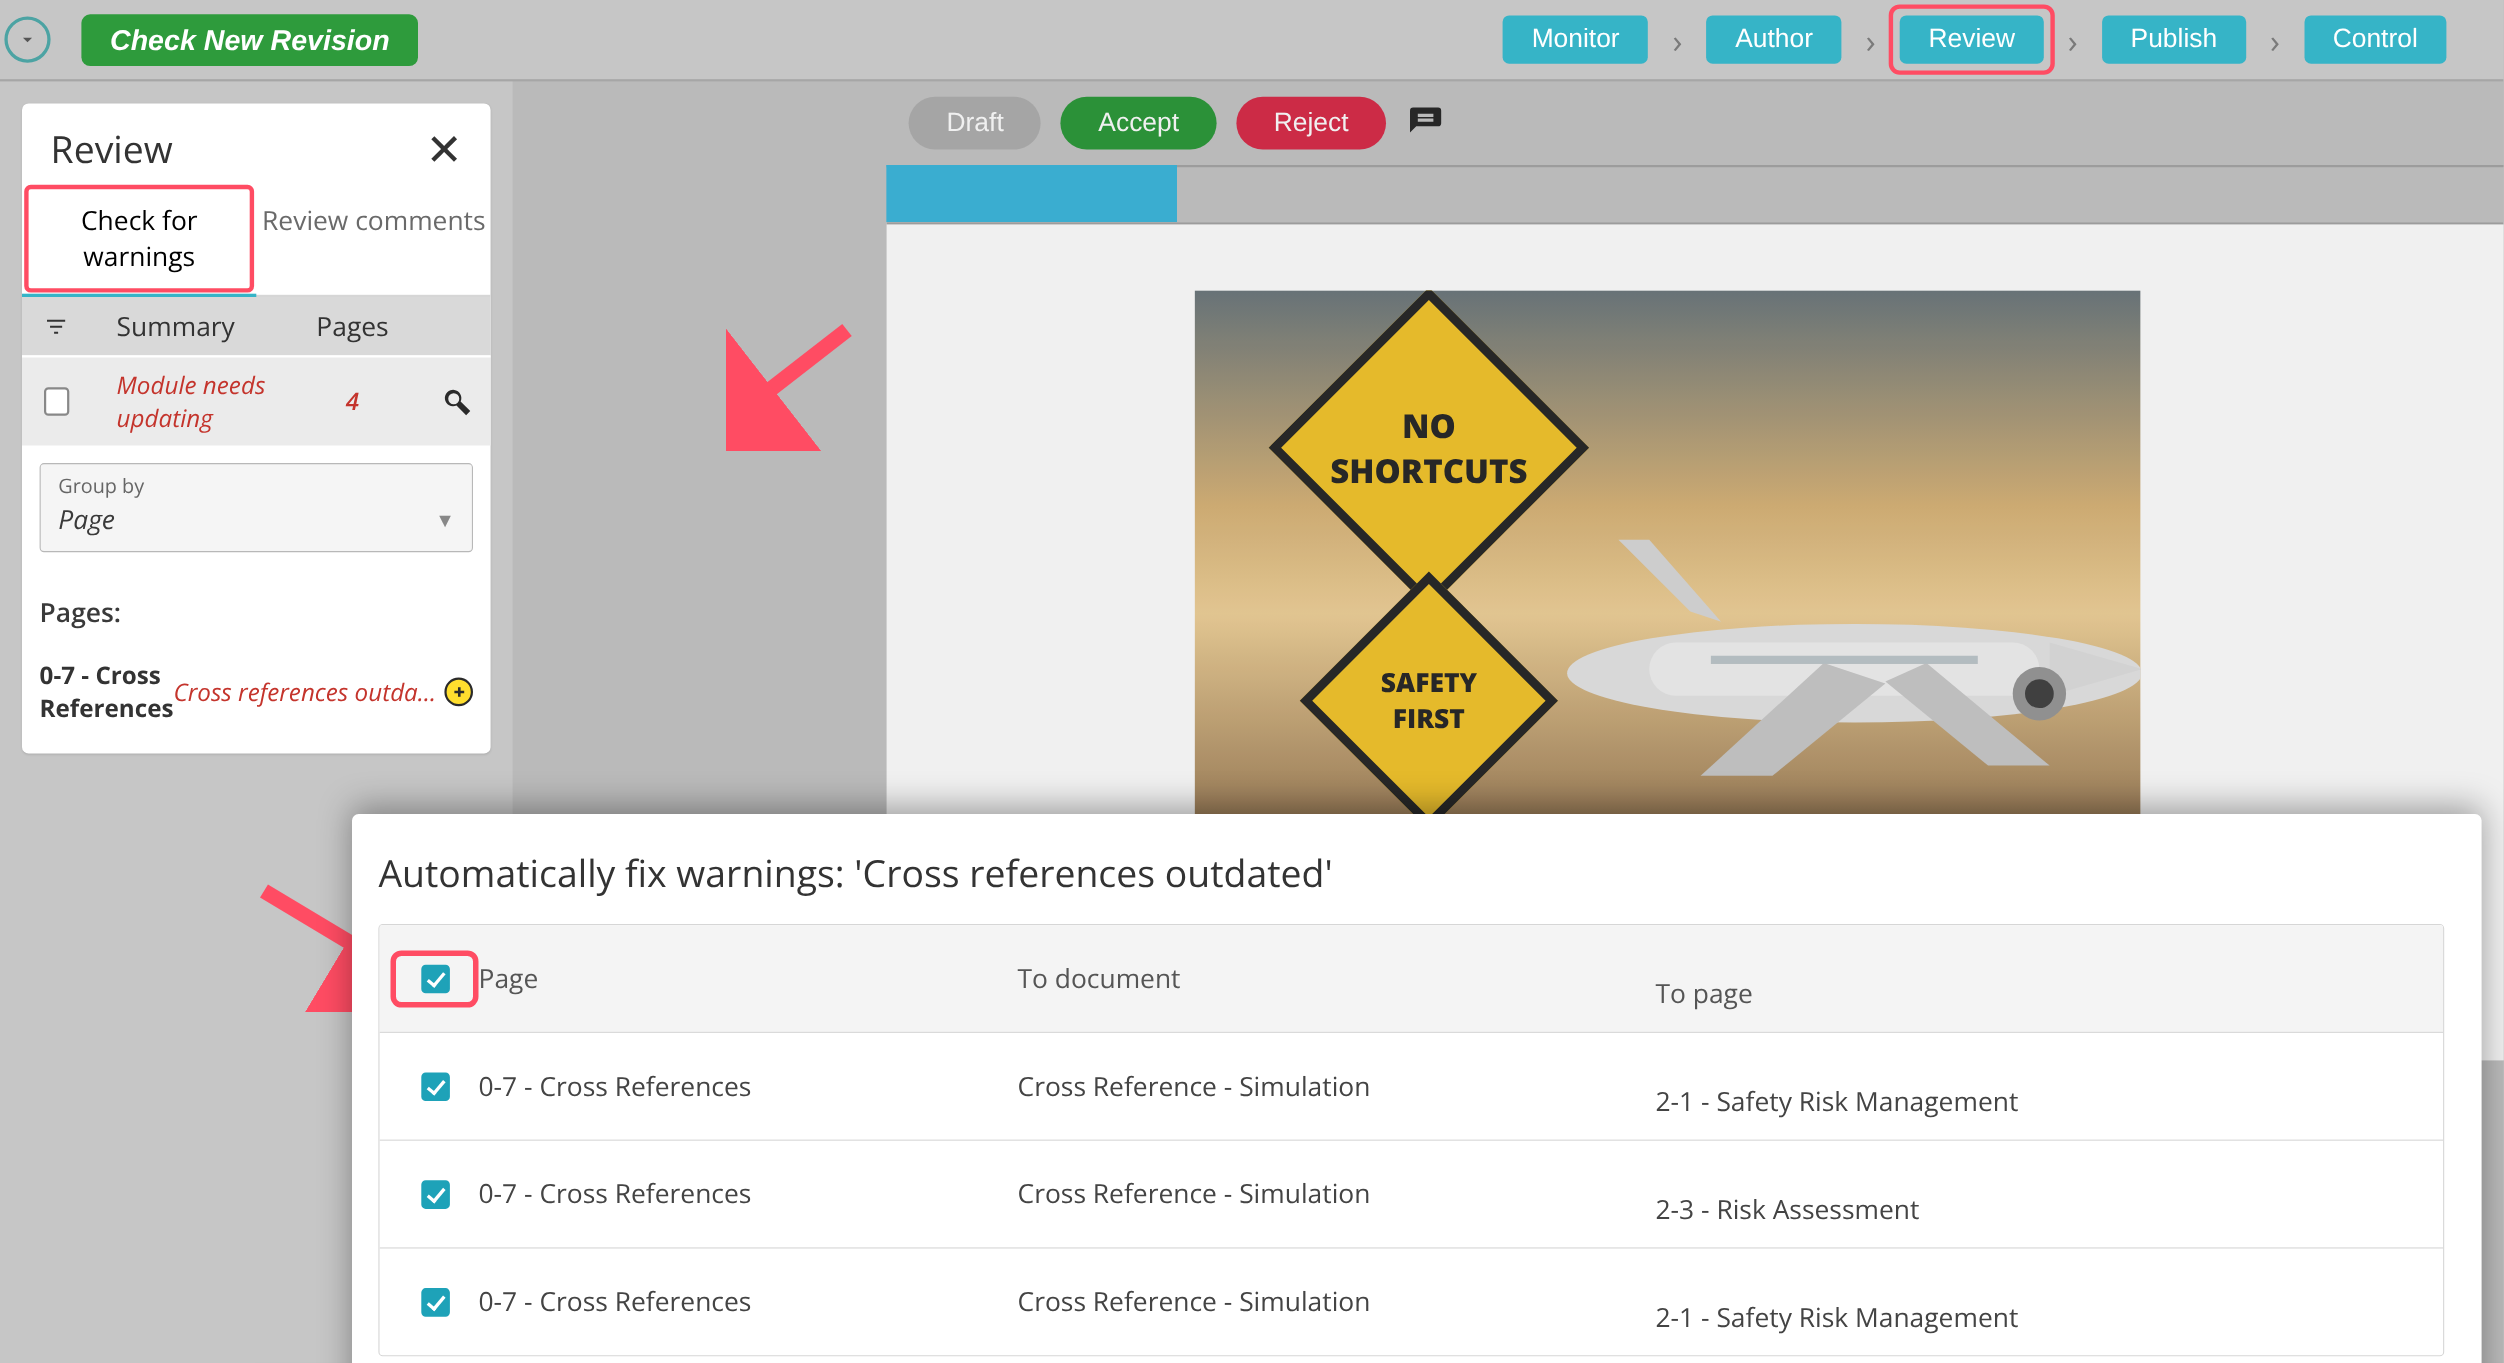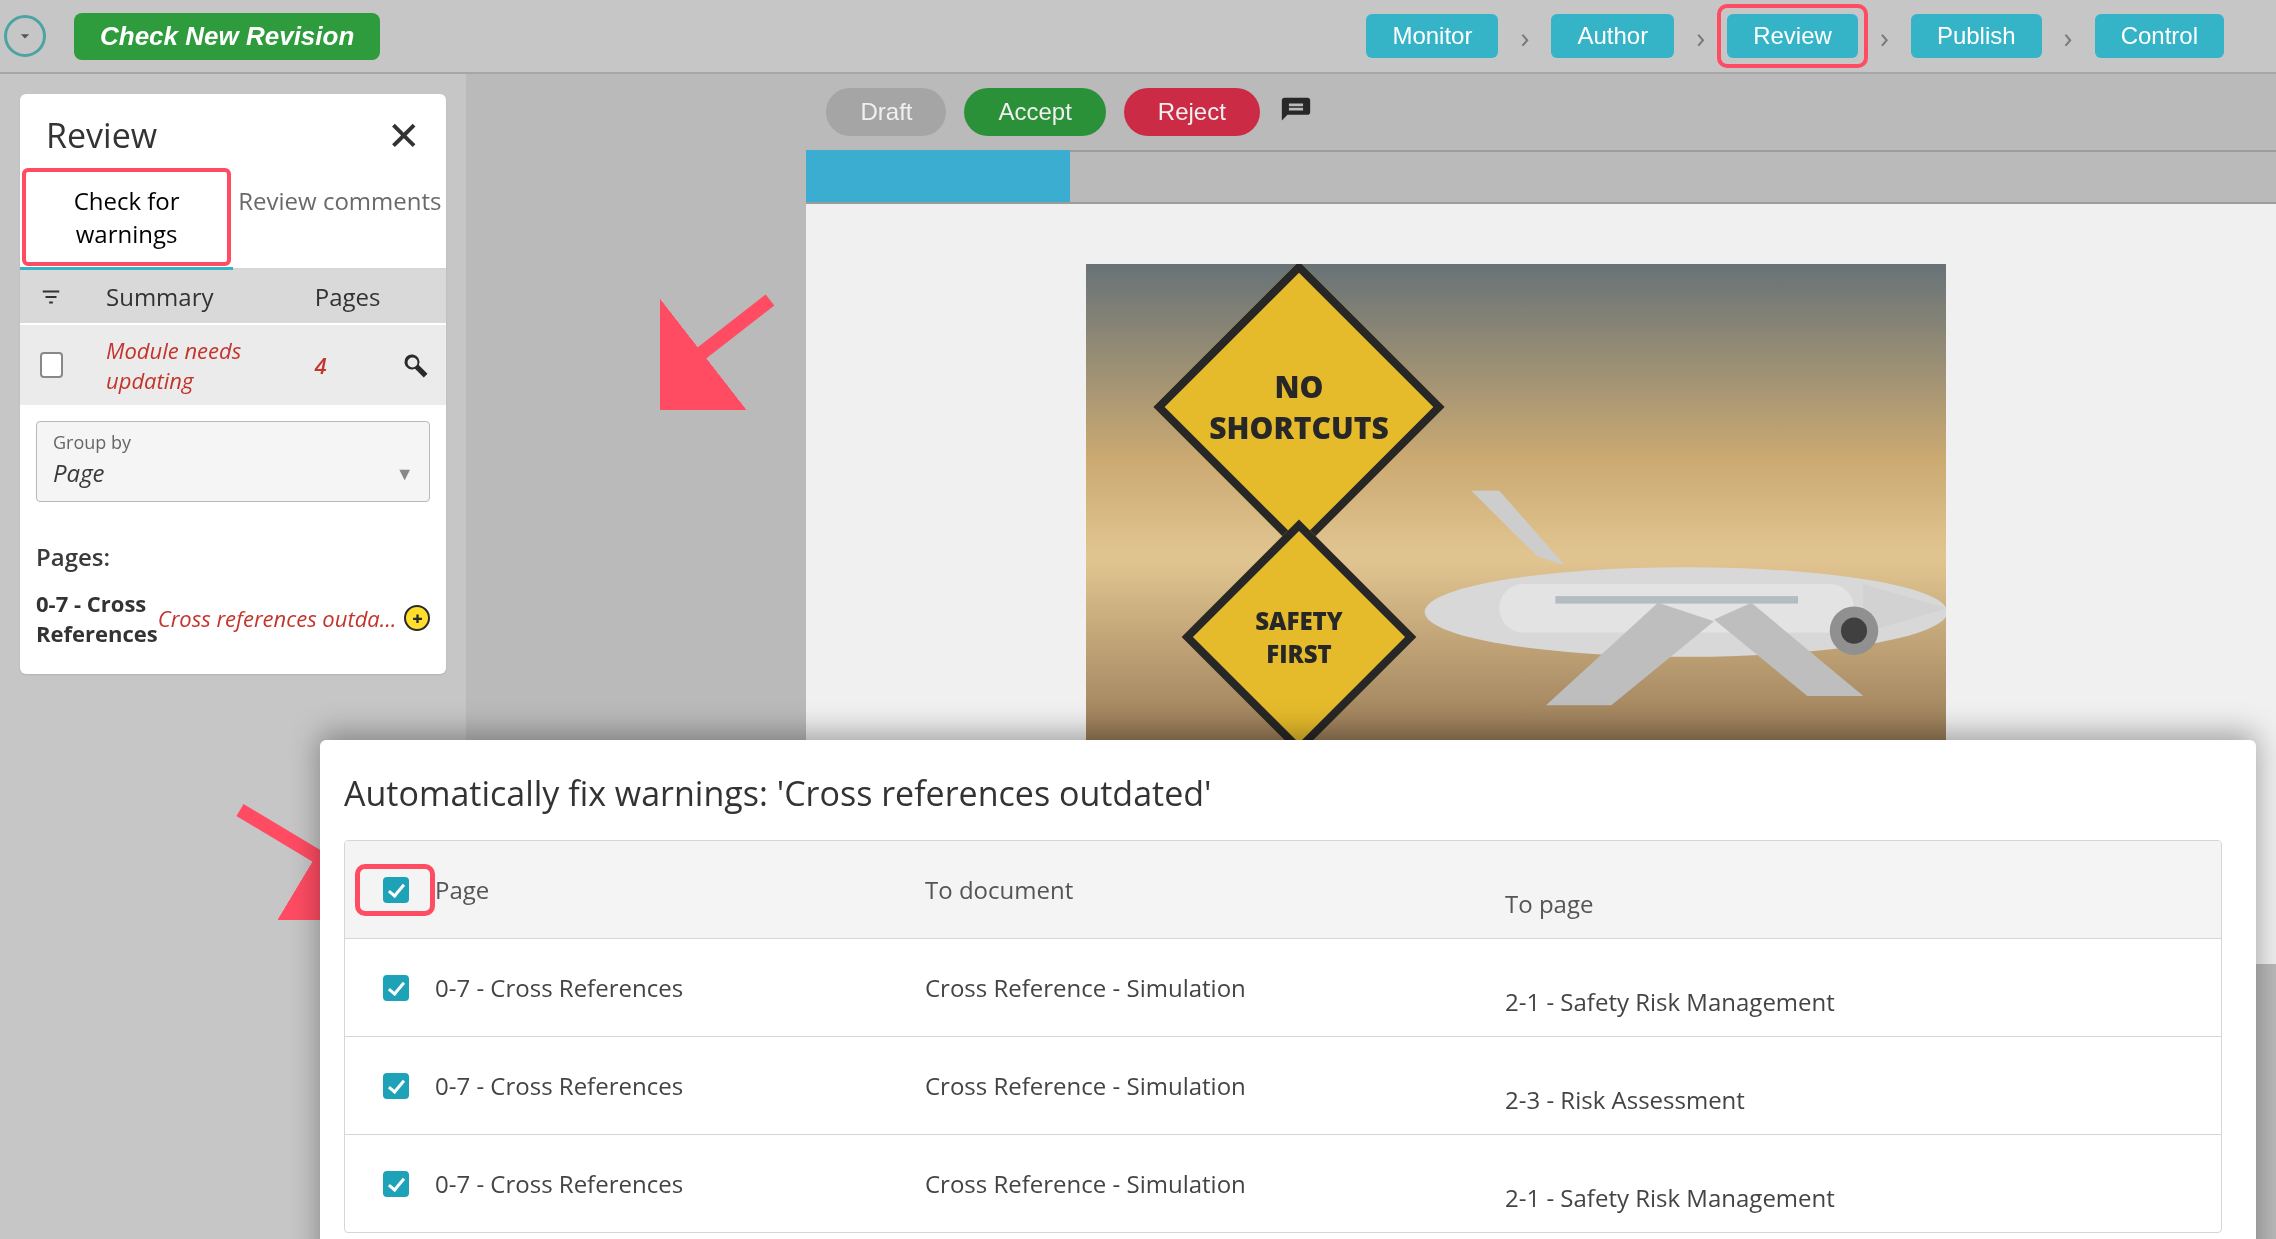--- a/index.html
+++ b/index.html
@@ -47,38 +47,38 @@
   .rp-tab{flex:1;text-align:center;padding:18px 0;font-size:24px;color:#6a6a6a;cursor:pointer;position:relative;}
   .rp-tab.active{color:#000000;}
   .rp-tab.active::after{content:"";position:absolute;left:0;right:0;bottom:-2px;height:3px;background:var(--teal);}
   .rp-tab.highlighted{outline:4px solid var(--highlight);outline-offset:-6px;border-radius:8px;}
 
   
   .wtable{width:100%;}
   .wtable .whead{display:flex;align-items:center;background:#D9D9D9;padding:10px 16px;font-size:24px;}
   .whead .filter-icon{width:30px;display:flex;justify-content:center;cursor:pointer;}
   .whead .col-summary{flex:1;padding-left:40px;}
-  .whead .col-pages{width:120px;text-align:right;}
+  .whead .col-pages{width:120px;text-align:center;}
   .whead .col-tool{width:50px;}
   .wrow{display:flex;align-items:center;padding:10px 16px;font-size:22px;background:#EBEBEB;border-top:2px solid #fff;}
   .wrow .chk{width:30px;display:flex;justify-content:center;}
   .wrow .summary{flex:1;padding-left:40px;color:var(--warn);font-style:italic;}
   .wrow .pages{width:120px;text-align:center;color:var(--warn);font-style:italic;font-weight:600;}
   .wrow .tool{width:50px;display:flex;justify-content:flex-end;cursor:pointer;}
   input[type=checkbox].sq{appearance:none;width:26px;height:26px;border:2px solid #888;border-radius:4px;background:#fff;position:relative;cursor:pointer;}
   input[type=checkbox].sq:checked{background:var(--teal-dark);border-color:var(--teal-dark);}
   input[type=checkbox].sq:checked::after{content:"";position:absolute;left:7px;top:2px;width:6px;height:13px;border:solid #fff;border-width:0 3px 3px 0;transform:rotate(40deg);}
 
   .groupby{margin:16px;border:1px solid #B8B8B8;border-radius:4px;padding:8px 16px 12px 16px;background:#F5F5F5;display:flex;flex-direction:column;position:relative;}
   .groupby .lbl{font-size:18px;color:#666;}
   .groupby .val{font-size:24px;font-style:italic;color:#3a3a3a;margin-top:2px;display:flex;justify-content:space-between;align-items:center;cursor:pointer;}
   .groupby .val .caret{color:#888;font-size:18px;}
 
   .pages-section{padding:4px 16px 20px 16px;}
-  .pages-label{font-size:24px;font-weight:600;color:#3a3a3a;margin:18px 0 9px 0;}
+  .pages-label{font-size:24px;font-weight:600;color:#3a3a3a;margin:18px 0 20px 0;}
   .pages-row{display:flex;align-items:center;justify-content:space-between;font-size:22px;padding:6px 0;}
   .pages-row .pname{font-weight:700;}
   .pages-row .pwarn{color:var(--warn);font-style:italic;display:flex;align-items:center;gap:8px;white-space:nowrap;}
   .dot{width:22px;height:22px;border-radius:50%;background:var(--dot);border:2px solid #2a2a2a;display:inline-flex;align-items:center;justify-content:center;font-style:normal;font-weight:900;color:#2a2a2a;font-size:18px;line-height:1;}
 
   
   .right-col{flex:1;position:relative;}
   .doc-header{display:flex;flex-direction:column;}
   .action-row{display:flex;align-items:center;gap:18px;padding:14px 0 14px 360px;}
   .pill{border:none;border-radius:30px;padding:10px 34px;font-size:24px;color:#fff;cursor:pointer;font-weight:500;text-align:right;}

